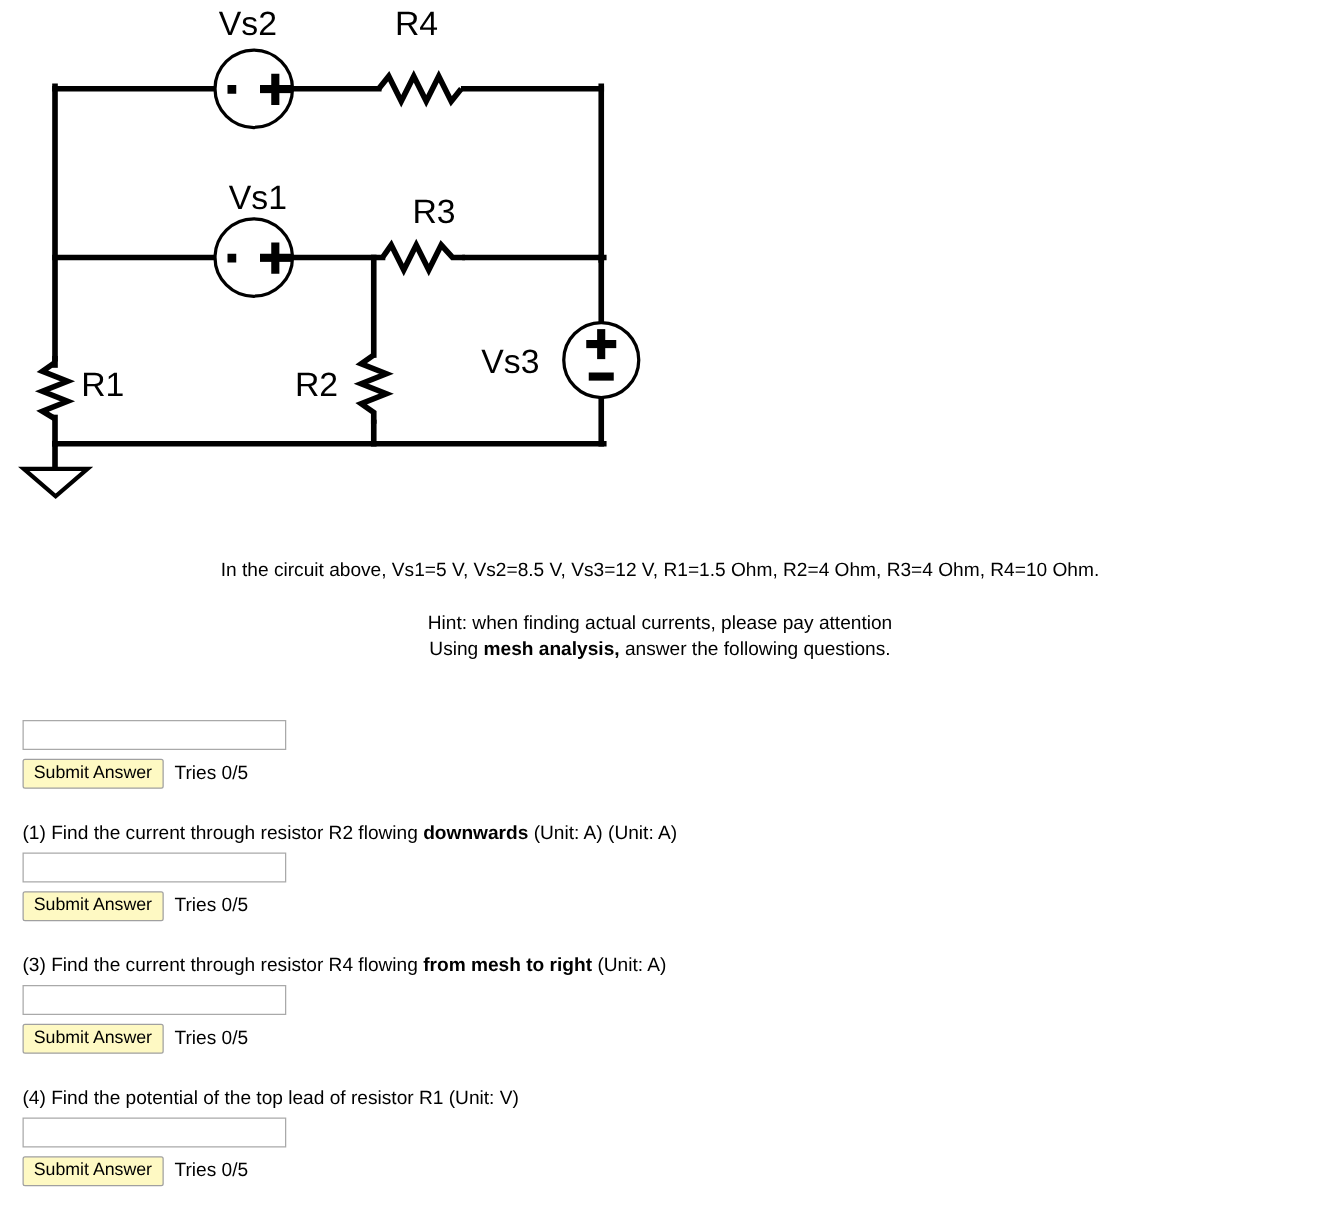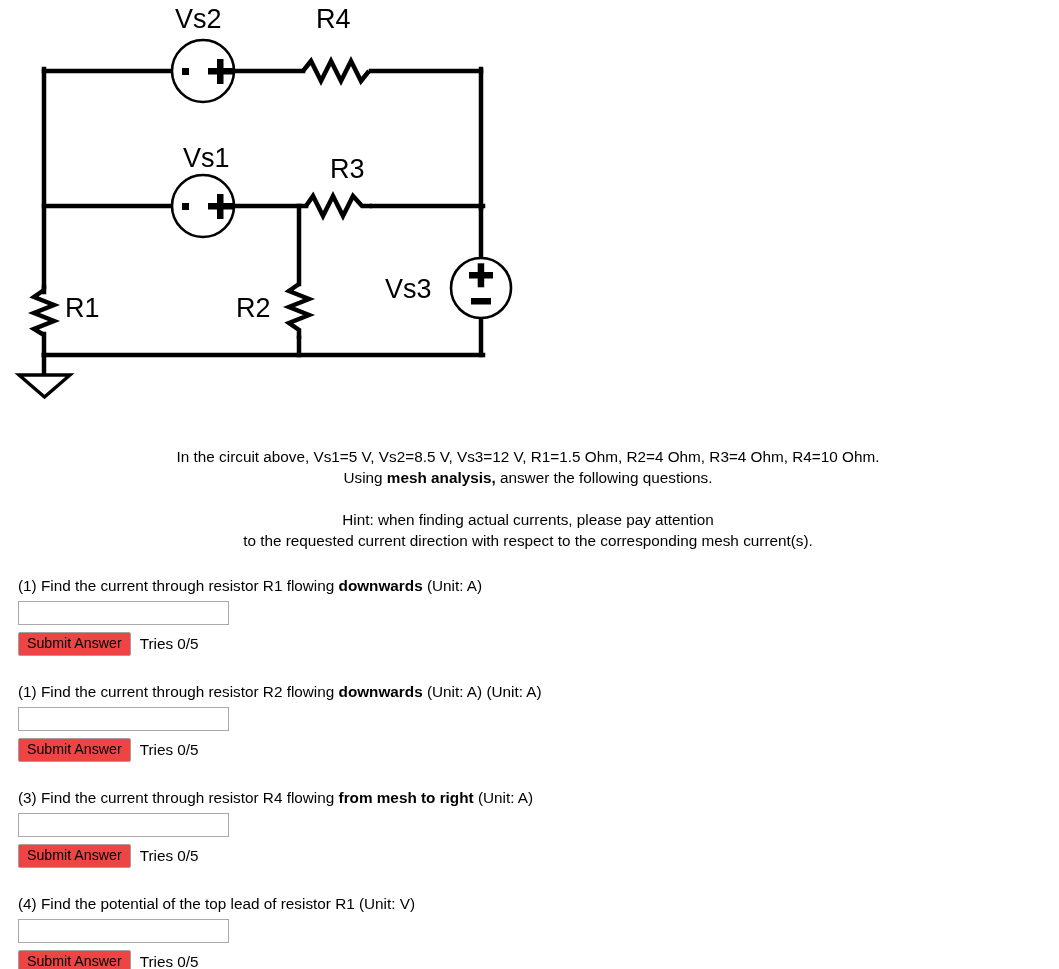--- a/index.html
+++ b/index.html
@@ -89,21 +89,21 @@
   }
   .submit-row {
     display: flex;
     align-items: center;
     gap: 9px;
   }
   .submit-button {
     font-family: "Liberation Sans", sans-serif;
     font-size: 14.2px;
     color: #000;
-    background: #ef4444;
+    background: #fef9c3;
     border: 1px solid #a0a0a0;
     border-radius: 2px;
     padding: 3px 8px 4px 8px;
     line-height: 15px;
     cursor: pointer;
   }
   .tries-text {
     font-size: 15.3px;
     line-height: 18px;
   }
@@ -192,29 +192,27 @@
       <text class="ckt-label" x="183" y="167">Vs1</text>
       <text class="ckt-label" x="330" y="178">R3</text>
       <text class="ckt-label" x="65" y="317">R1</text>
       <text class="ckt-label" x="236" y="317">R2</text>
       <text class="ckt-label" x="385" y="298">Vs3</text>
     </svg>
   </div>
 
   <div id="body-text">
     <p class="para">In the circuit above, Vs1=5 V, Vs2=8.5 V, Vs3=12 V, R1=1.5 Ohm, R2=4 Ohm, R3=4 Ohm, R4=10 Ohm.</p>
+    <p class="para spaced">Hint: when finding actual currents, please pay attention</p>
     <p class="para"><span>Using </span><b>mesh analysis,</b><span> answer the following questions.</span></p>
-    <p class="para spaced">Hint: when finding actual currents, please pay attention</p>
-    <p class="para">to the requested current direction with respect to the corresponding mesh current(s).</p>
   </div>
 
   <div id="questions">
 
     <div class="question-block">
-      <p class="q-prompt"><span>(1) Find the current through resistor R1 flowing </span><b>downwards</b><span> (Unit: A)</span></p>
       <input class="answer-input" type="text" value="" style="">
       <div class="submit-row">
         <button class="submit-button">Submit Answer</button>
         <span class="tries-text">Tries 0/5</span>
       </div>
     </div>
 
     <div class="question-block">
       <p class="q-prompt"><span>(1) Find the current through resistor R2 flowing </span><b>downwards</b><span> (Unit: A) (Unit: A)</span></p>
       <input class="answer-input" type="text" value="" style="">

